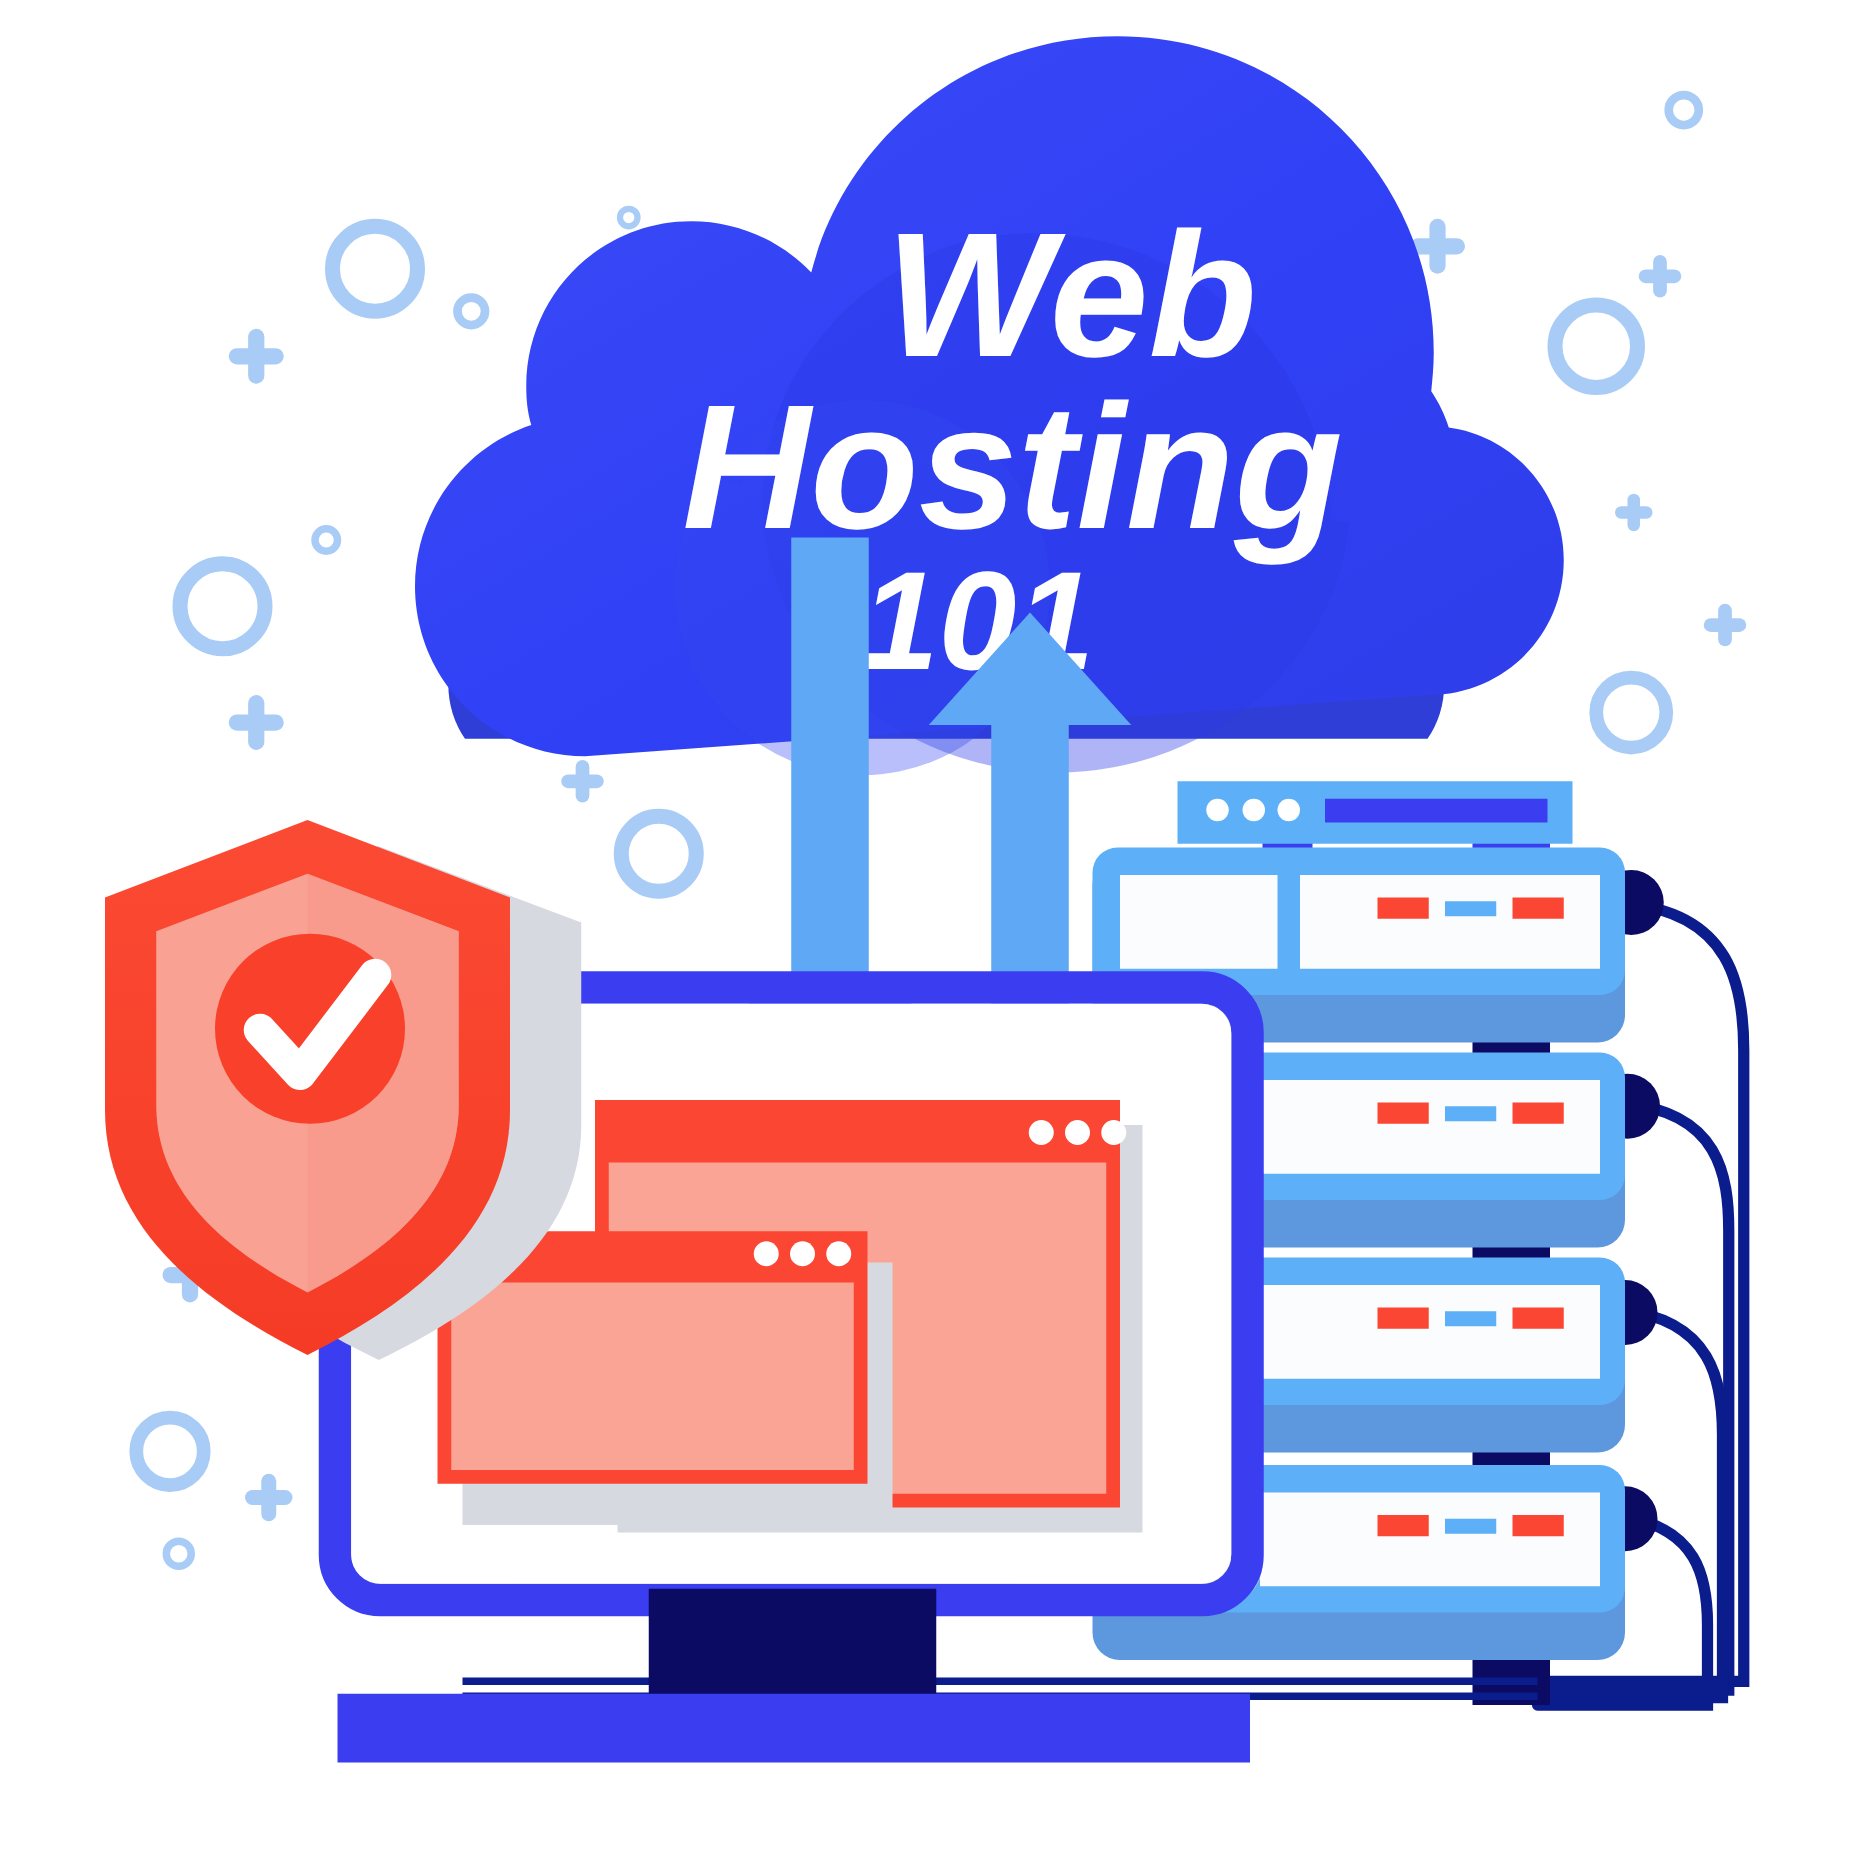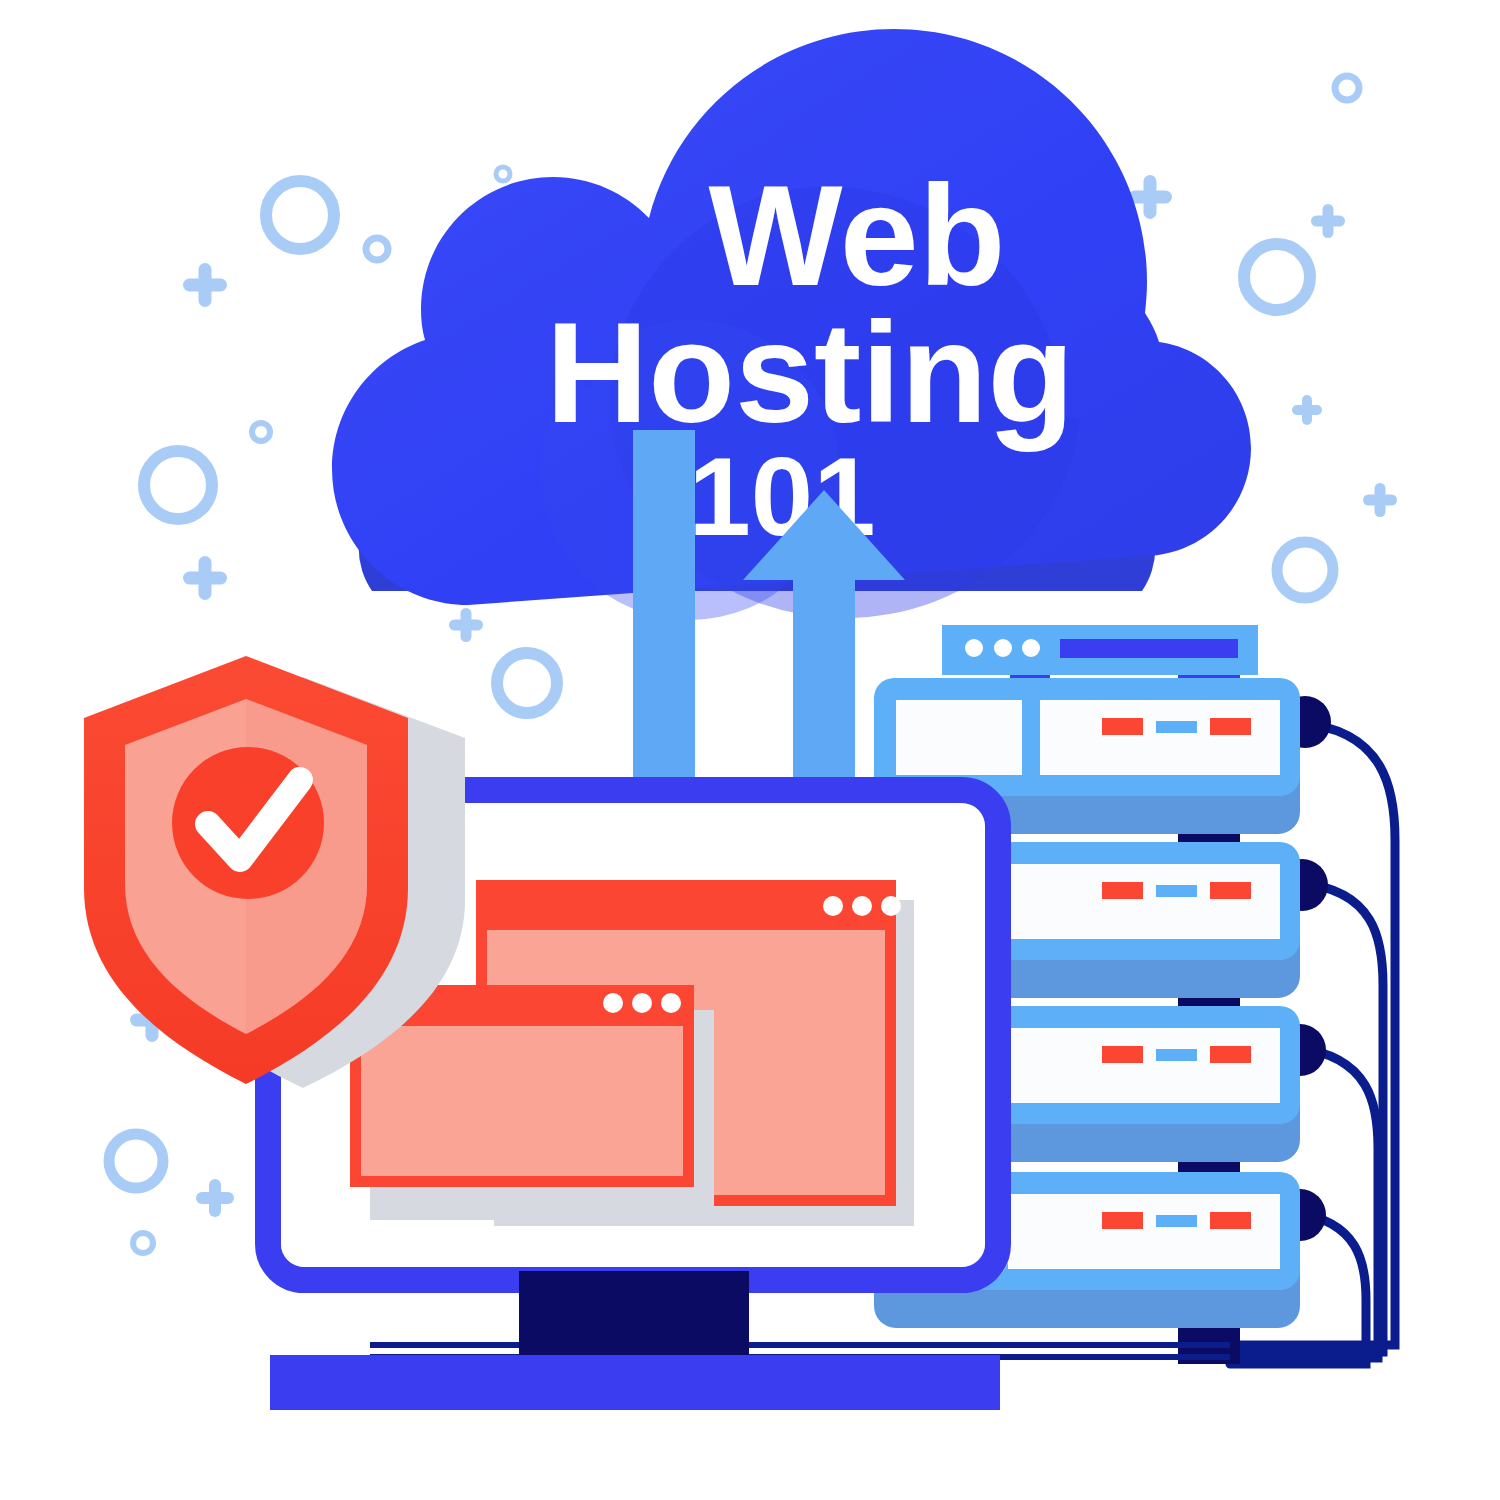--- a/index.html
+++ b/index.html
@@ -1,17 +1,17 @@
 <!DOCTYPE html>
 <html><head>
 <meta charset="utf-8">
 <style>
   html,body{margin:0;padding:0;background:#ffffff;}
   body{width:1500px;height:1500px;overflow:hidden;font-family:"Liberation Sans",sans-serif;}
-  #stage{position:relative;width:1500px;height:1500px;background:#ffffff;}
+  #stage{position:relative;width:1500px;height:1500px;background:#ffffff;font-style:italic;}
   #stage svg{display:block;}
   .cloud-text{
     font-family:"Liberation Sans",sans-serif;
     font-weight:bold;
     fill:#ffffff;
     text-anchor:middle;
     paint-order:stroke;
   }
   .ct1{font-size:142px;}
   .ct2{font-size:142px;}

